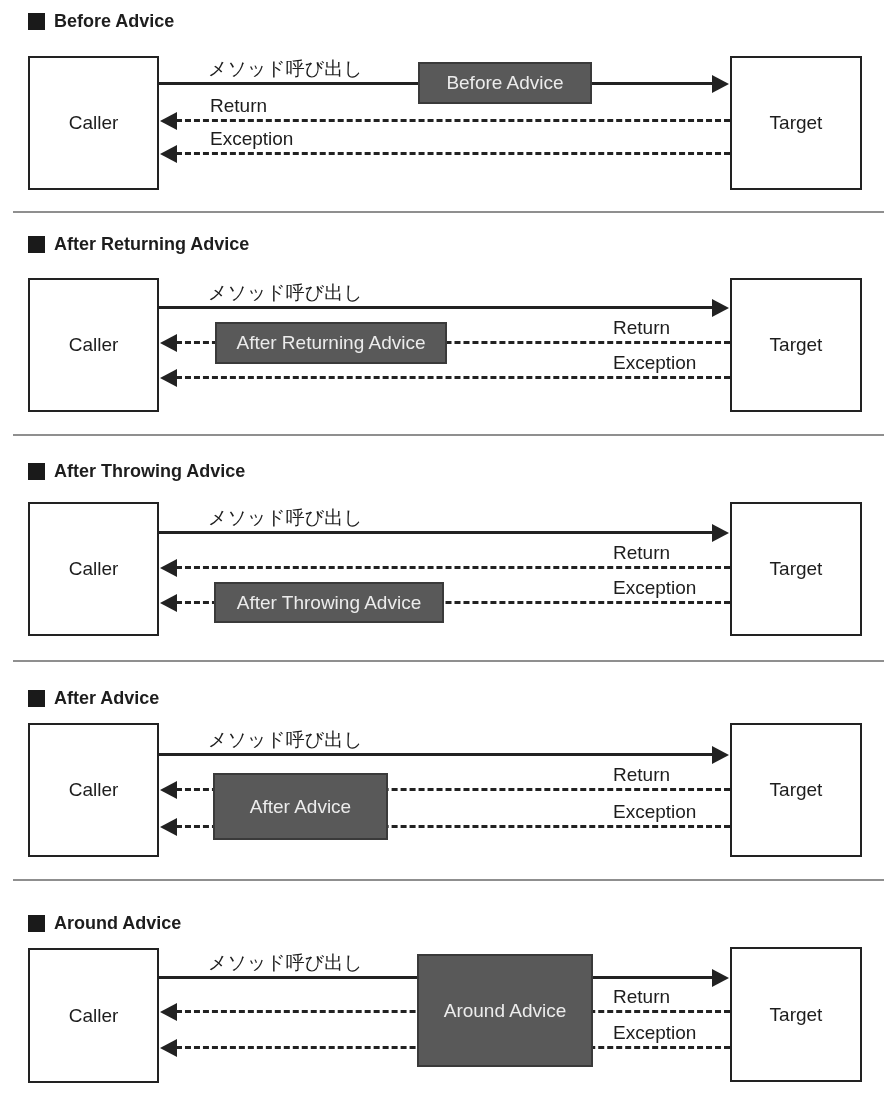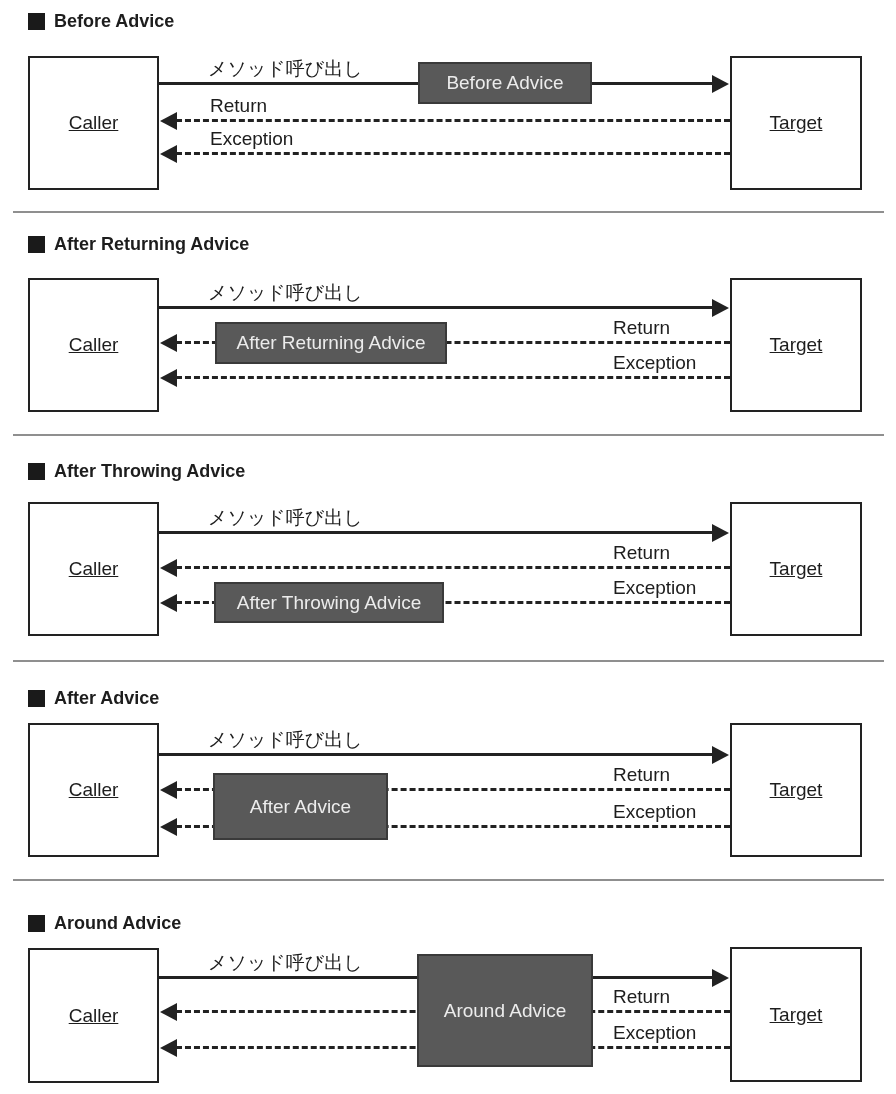--- a/index.html
+++ b/index.html
@@ -11,21 +11,21 @@
   #stage{
     position:relative;width:894px;height:1094px;background:var(--bg);
     font-family:"Liberation Sans","DejaVu Sans",sans-serif;overflow:hidden;
   }
   .abs{position:absolute;}
   .hdr{display:flex;align-items:center;gap:9px;font-weight:bold;font-size:18px;color:var(--text);}
   .hdr-sq{width:17px;height:17px;background:#1a1a1a;flex:0 0 auto;}
   .node{
     box-sizing:border-box;border:2px solid var(--line);background:#fff;z-index:3;
     display:flex;align-items:center;justify-content:center;
-    font-size:19px;color:var(--text);text-decoration:underline;
+    font-size:19px;color:var(--text);
   }
   .solid-line{height:3px;background:var(--line);z-index:1;}
   .dash-line{height:0;border-top:3px dashed var(--line);z-index:1;}
   .arr{width:0;height:0;border-top:9px solid transparent;border-bottom:9px solid transparent;z-index:2;}
   .arr-right{border-left:17px solid var(--line);}
   .arr-left{border-right:17px solid var(--line);}
   .lbl{font-size:19px;color:var(--text);white-space:nowrap;z-index:2;line-height:1.2;}
   .advice{
     box-sizing:border-box;background:var(--advice-bg);border:2px solid var(--advice-border);
     color:var(--advice-text);font-size:19px;display:flex;align-items:center;justify-content:center;

